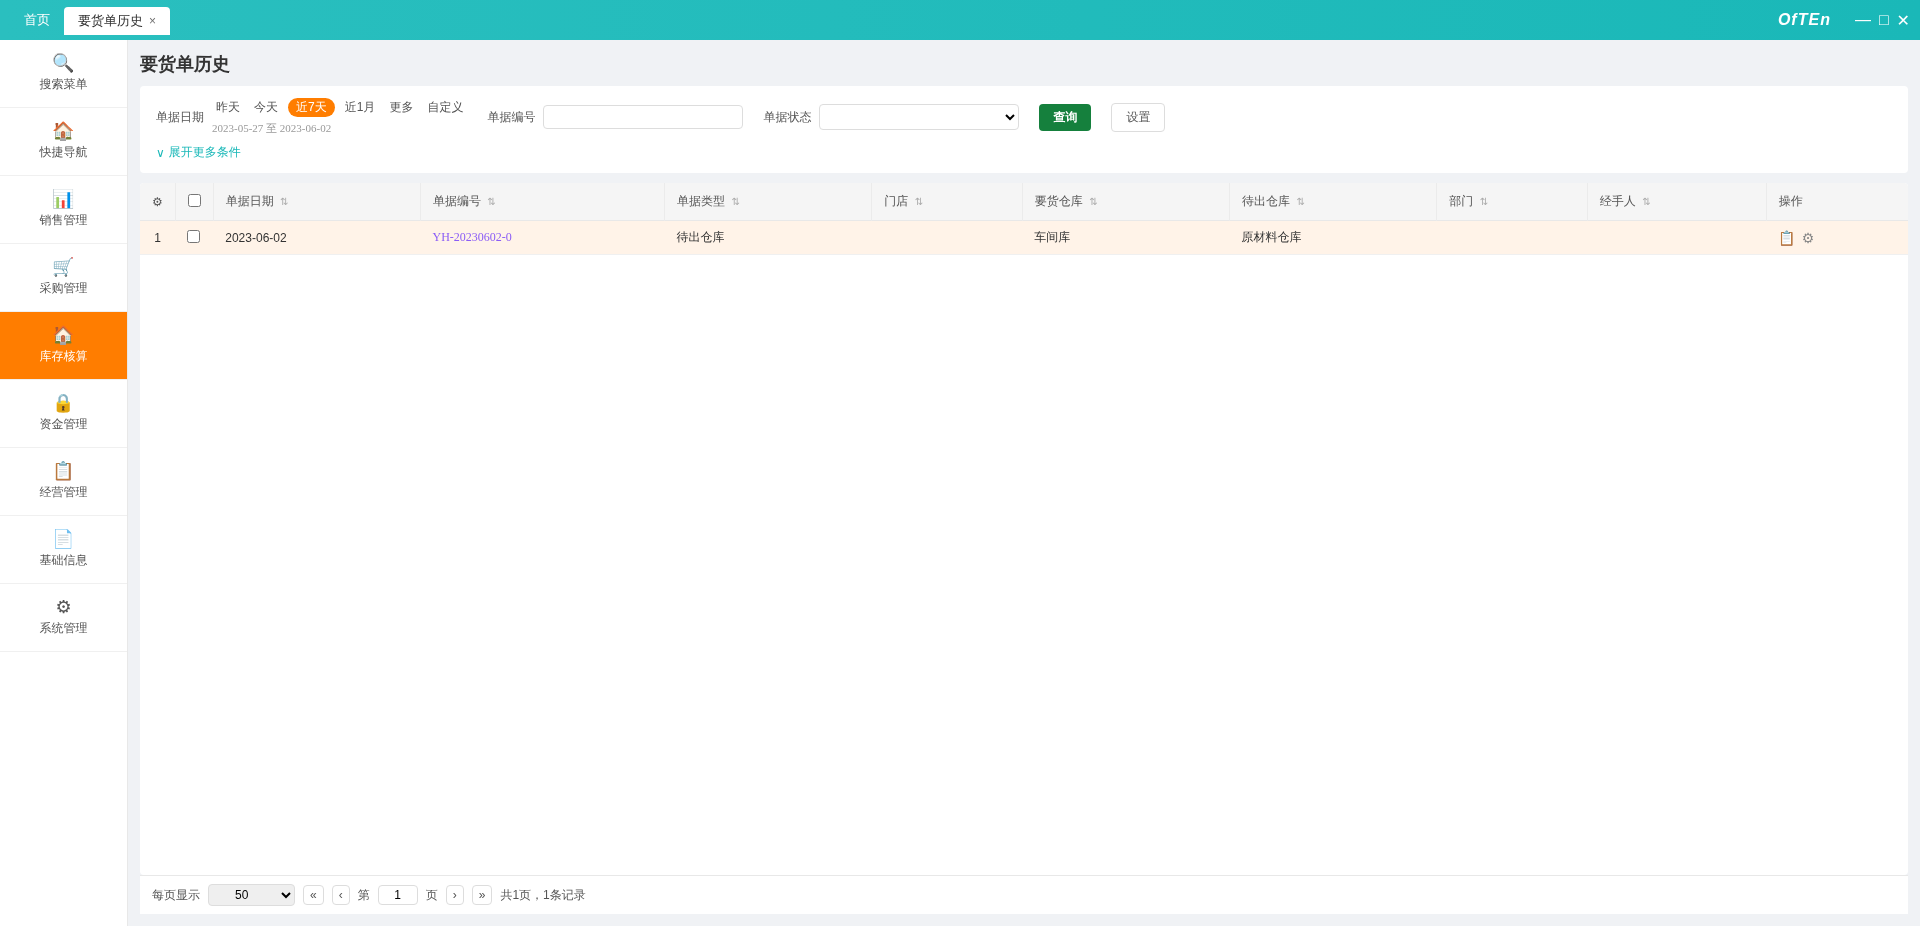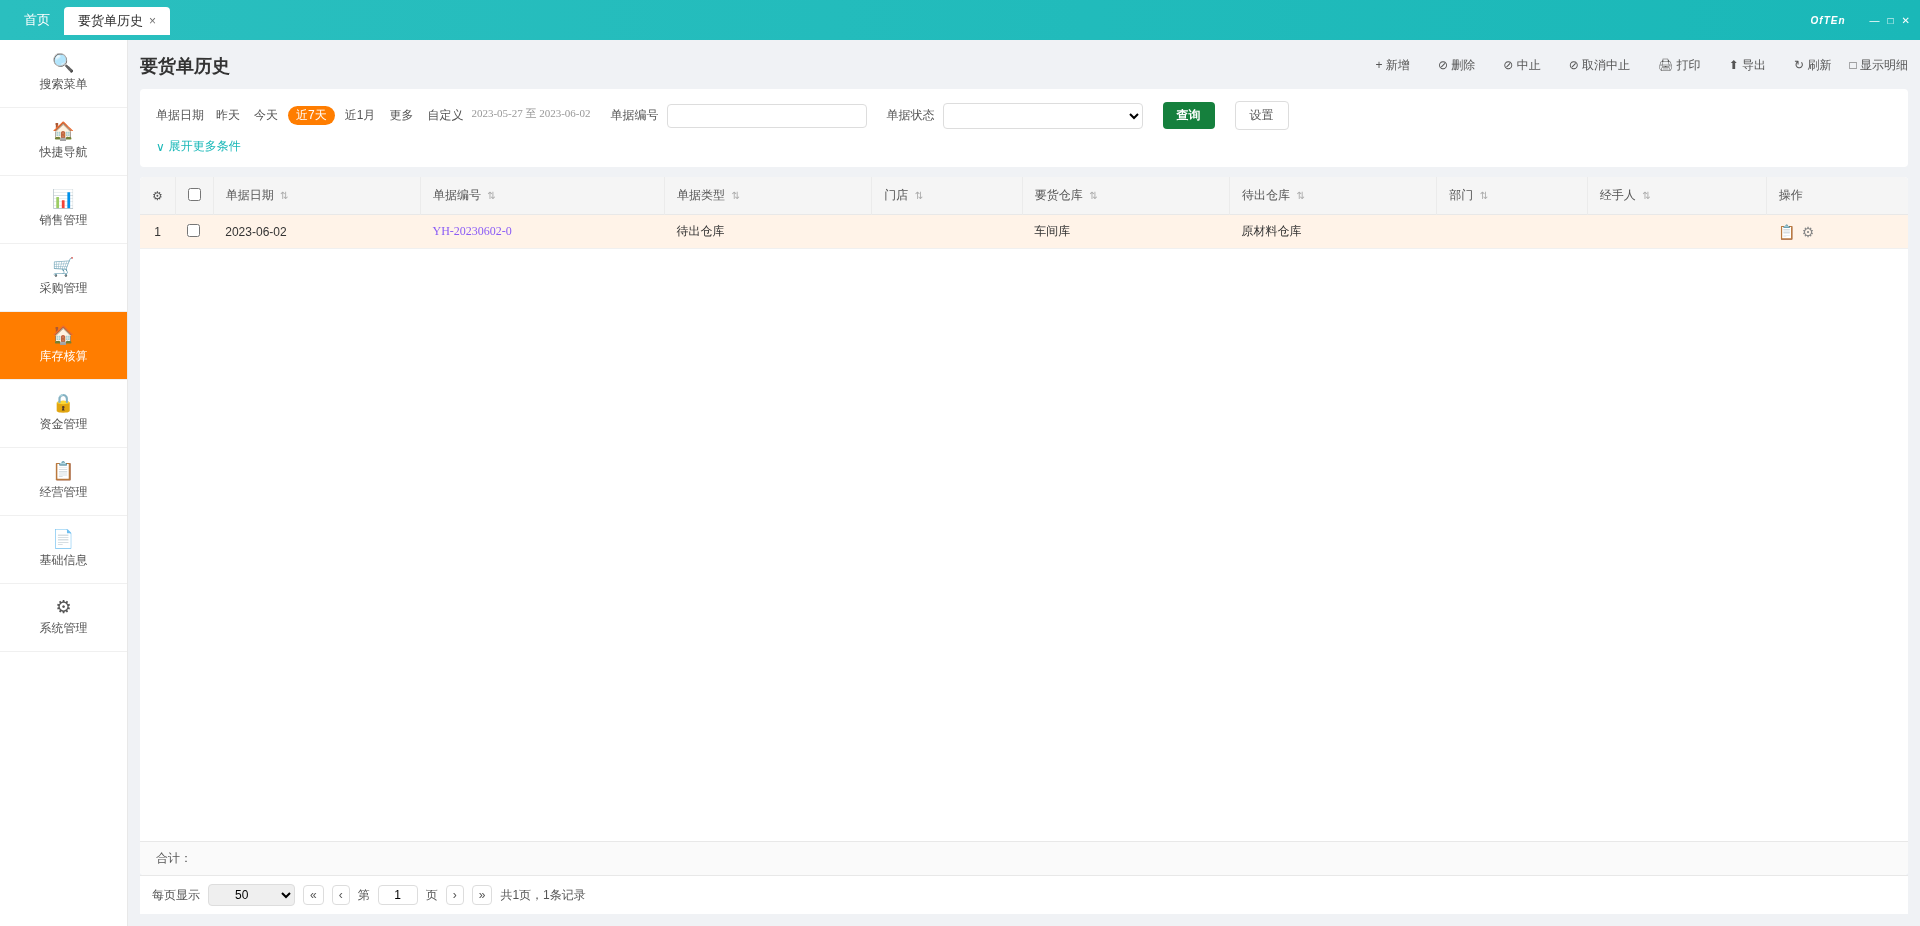--- a/index.html
+++ b/index.html
@@ -32,24 +32,24 @@
     }
     .top-bar .tab-item .close-btn {
       margin-left: 6px;
       font-size: 12px;
       cursor: pointer;
       opacity: 0.7;
     }
     .top-bar .spacer { flex: 1; }
     .top-bar-right {
       display: flex;
-      align-items: flex-end;
+      align-items: center;
       gap: 8px;
       color: white;
-      font-size: 10px;
+      font-size: 16px;
     }
     .top-bar-right span { cursor: pointer; }
 
     
     .main-layout {
       display: flex;
       flex: 1;
       overflow: hidden;
     }
 
@@ -161,20 +161,21 @@
       align-items: center;
       gap: 8px;
     }
     .filter-label {
       font-size: 12px;
       color: #555;
       white-space: nowrap;
     }
     .filter-date-group {
       display: flex;
+      flex-direction: column;
       gap: 4px;
     }
     .date-shortcuts {
       display: flex;
       align-items: center;
       gap: 6px;
     }
     .date-shortcut {
       font-size: 12px;
       color: #555;
@@ -373,30 +374,20 @@
     <div class="sidebar-item">
       <span class="icon">⚙</span>
       <span>系统管理</span>
     </div>
   </div>
 
   <div class="content-area">
 
     <div class="page-header">
       <h2 class="page-title">要货单历史</h2>
-      <div class="toolbar">
-        <button class="toolbar-btn">+ 新增</button>
-        <button class="toolbar-btn">⊘ 删除</button>
-        <button class="toolbar-btn">⊘ 中止</button>
-        <button class="toolbar-btn">⊘ 取消中止</button>
-        <button class="toolbar-btn">🖨 打印</button>
-        <button class="toolbar-btn">⬆ 导出</button>
-        <button class="toolbar-btn">↻ 刷新</button>
-        <span class="display-detail-btn">□ 显示明细</span>
-      </div>
     </div>
 
     <div class="filter-area">
       <div class="filter-row">
 
         <div class="filter-item">
           <span class="filter-label">单据日期</span>
           <div class="filter-date-group">
             <div class="date-shortcuts">
               <span class="date-shortcut">昨天</span>
@@ -495,23 +486,20 @@
             <td>
               <div class="ops-cell">
                 <span class="op-btn">📋</span>
                 <span class="op-btn">⚙</span>
               </div>
             </td>
           </tr>
         </tbody>
       </table>
       <div style="flex:1;"></div>
-      <div class="table-footer">
-        <span>合计：</span>
-      </div>
     </div>
 
     <div class="pagination-bar">
       <span class="page-size-label">每页显示</span>
       <select class="page-size-select">
         <option value="50">50</option>
         <option value="10">10</option>
         <option value="20">20</option>
         <option value="100">100</option>
       </select>

